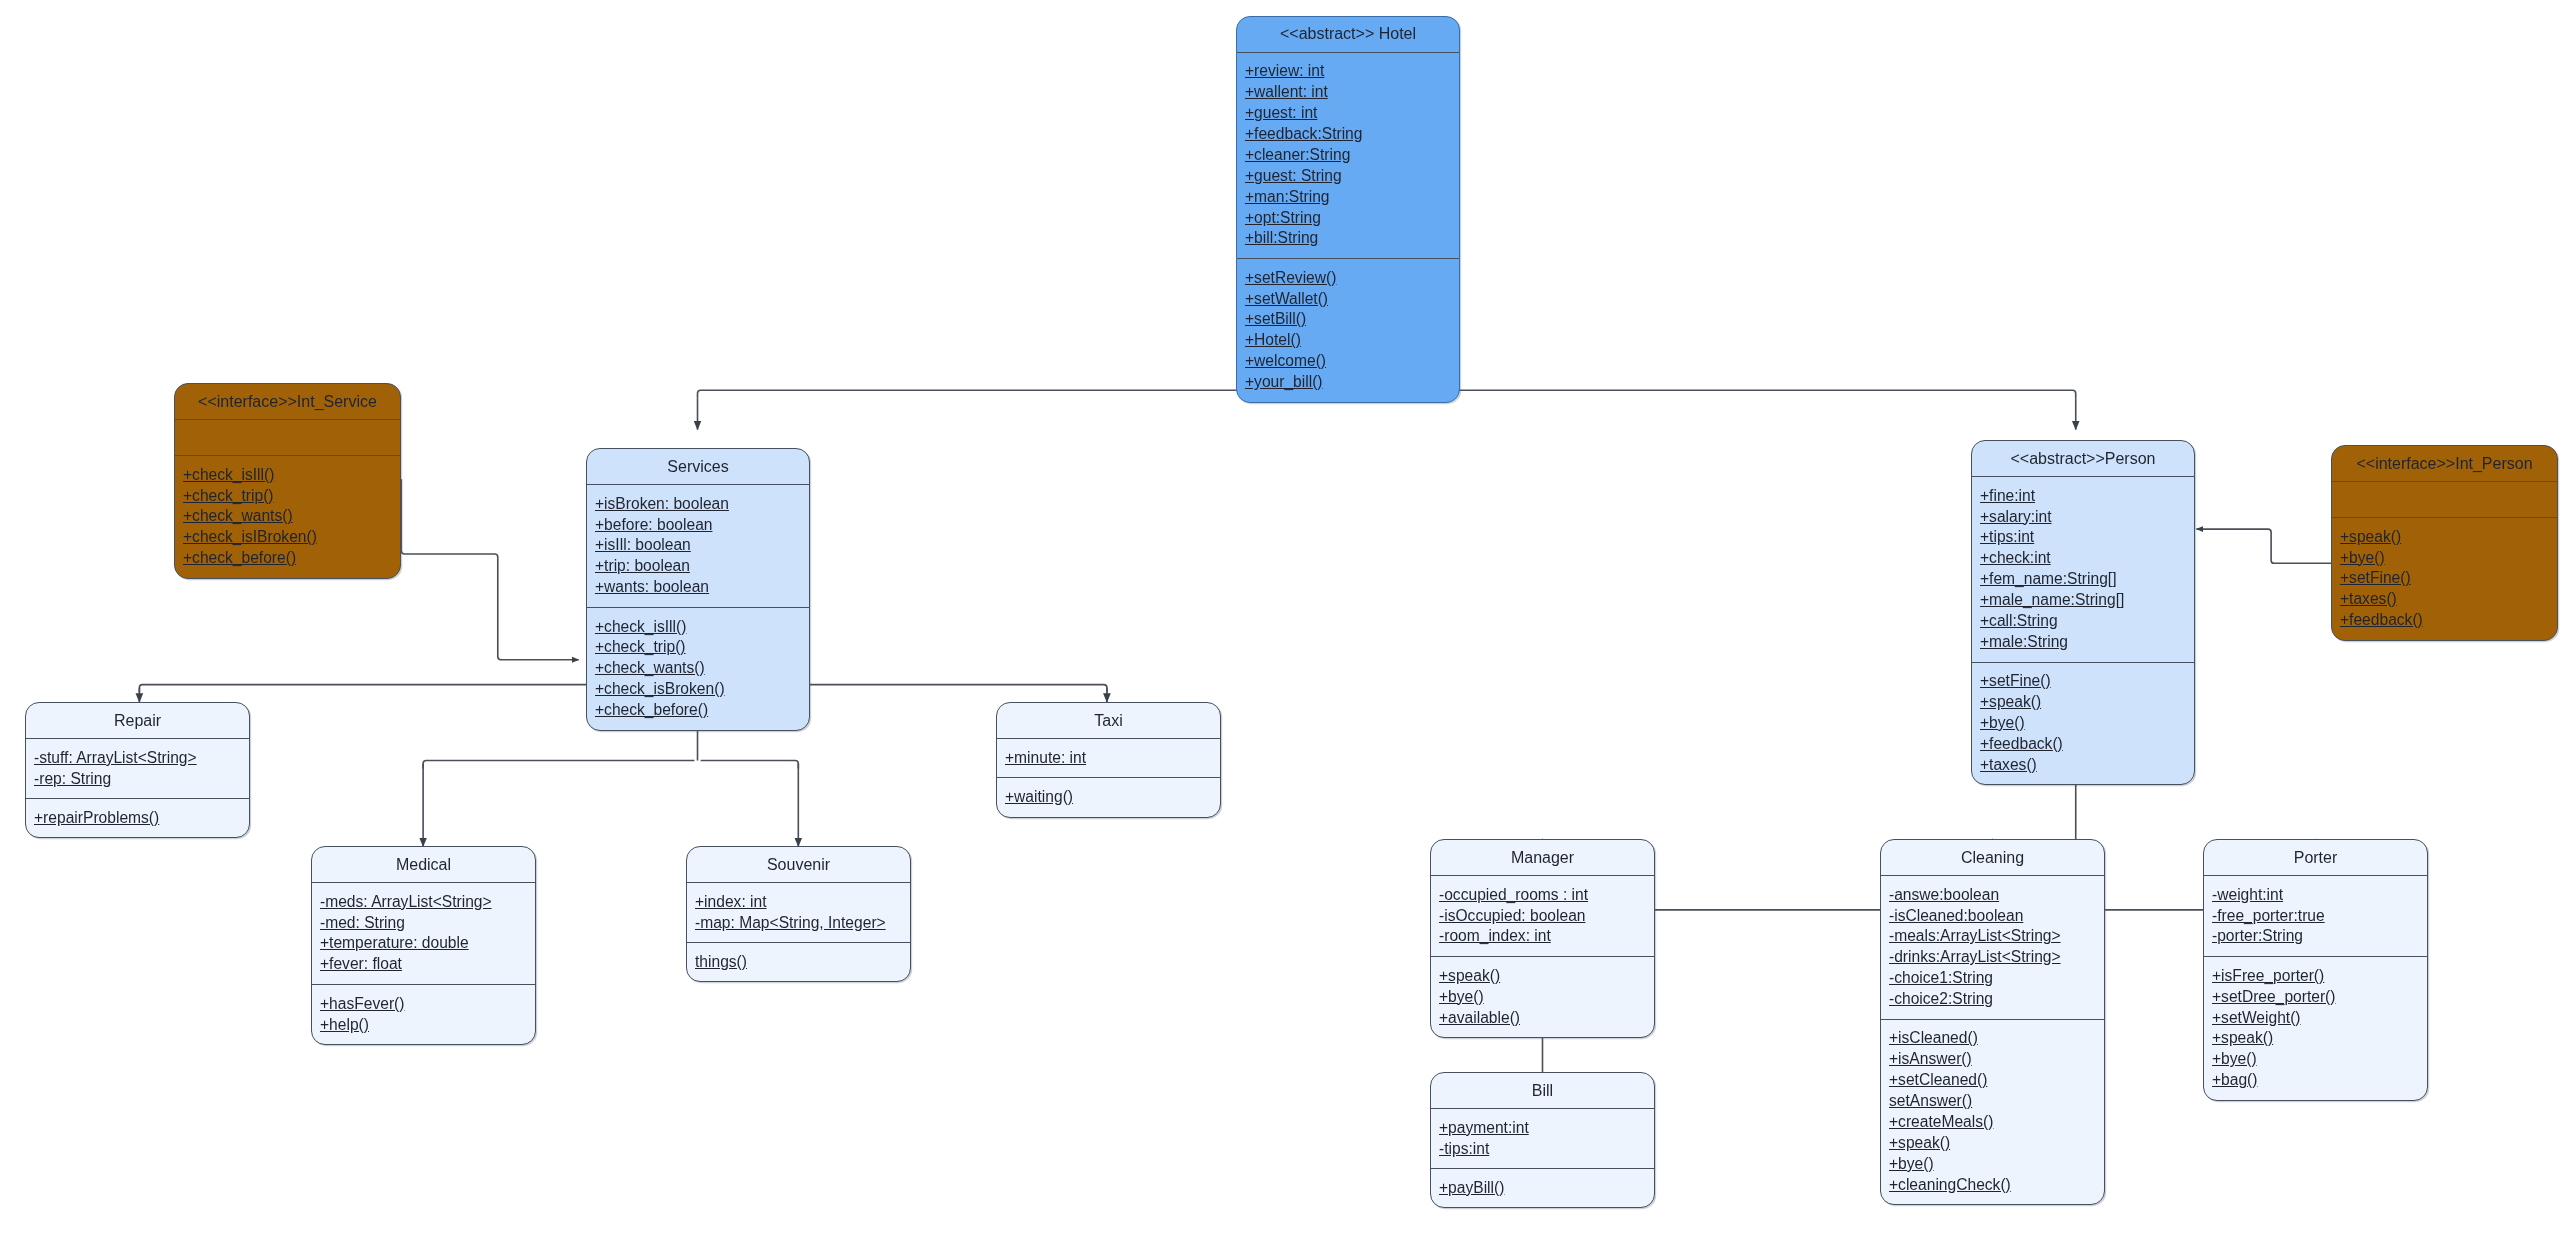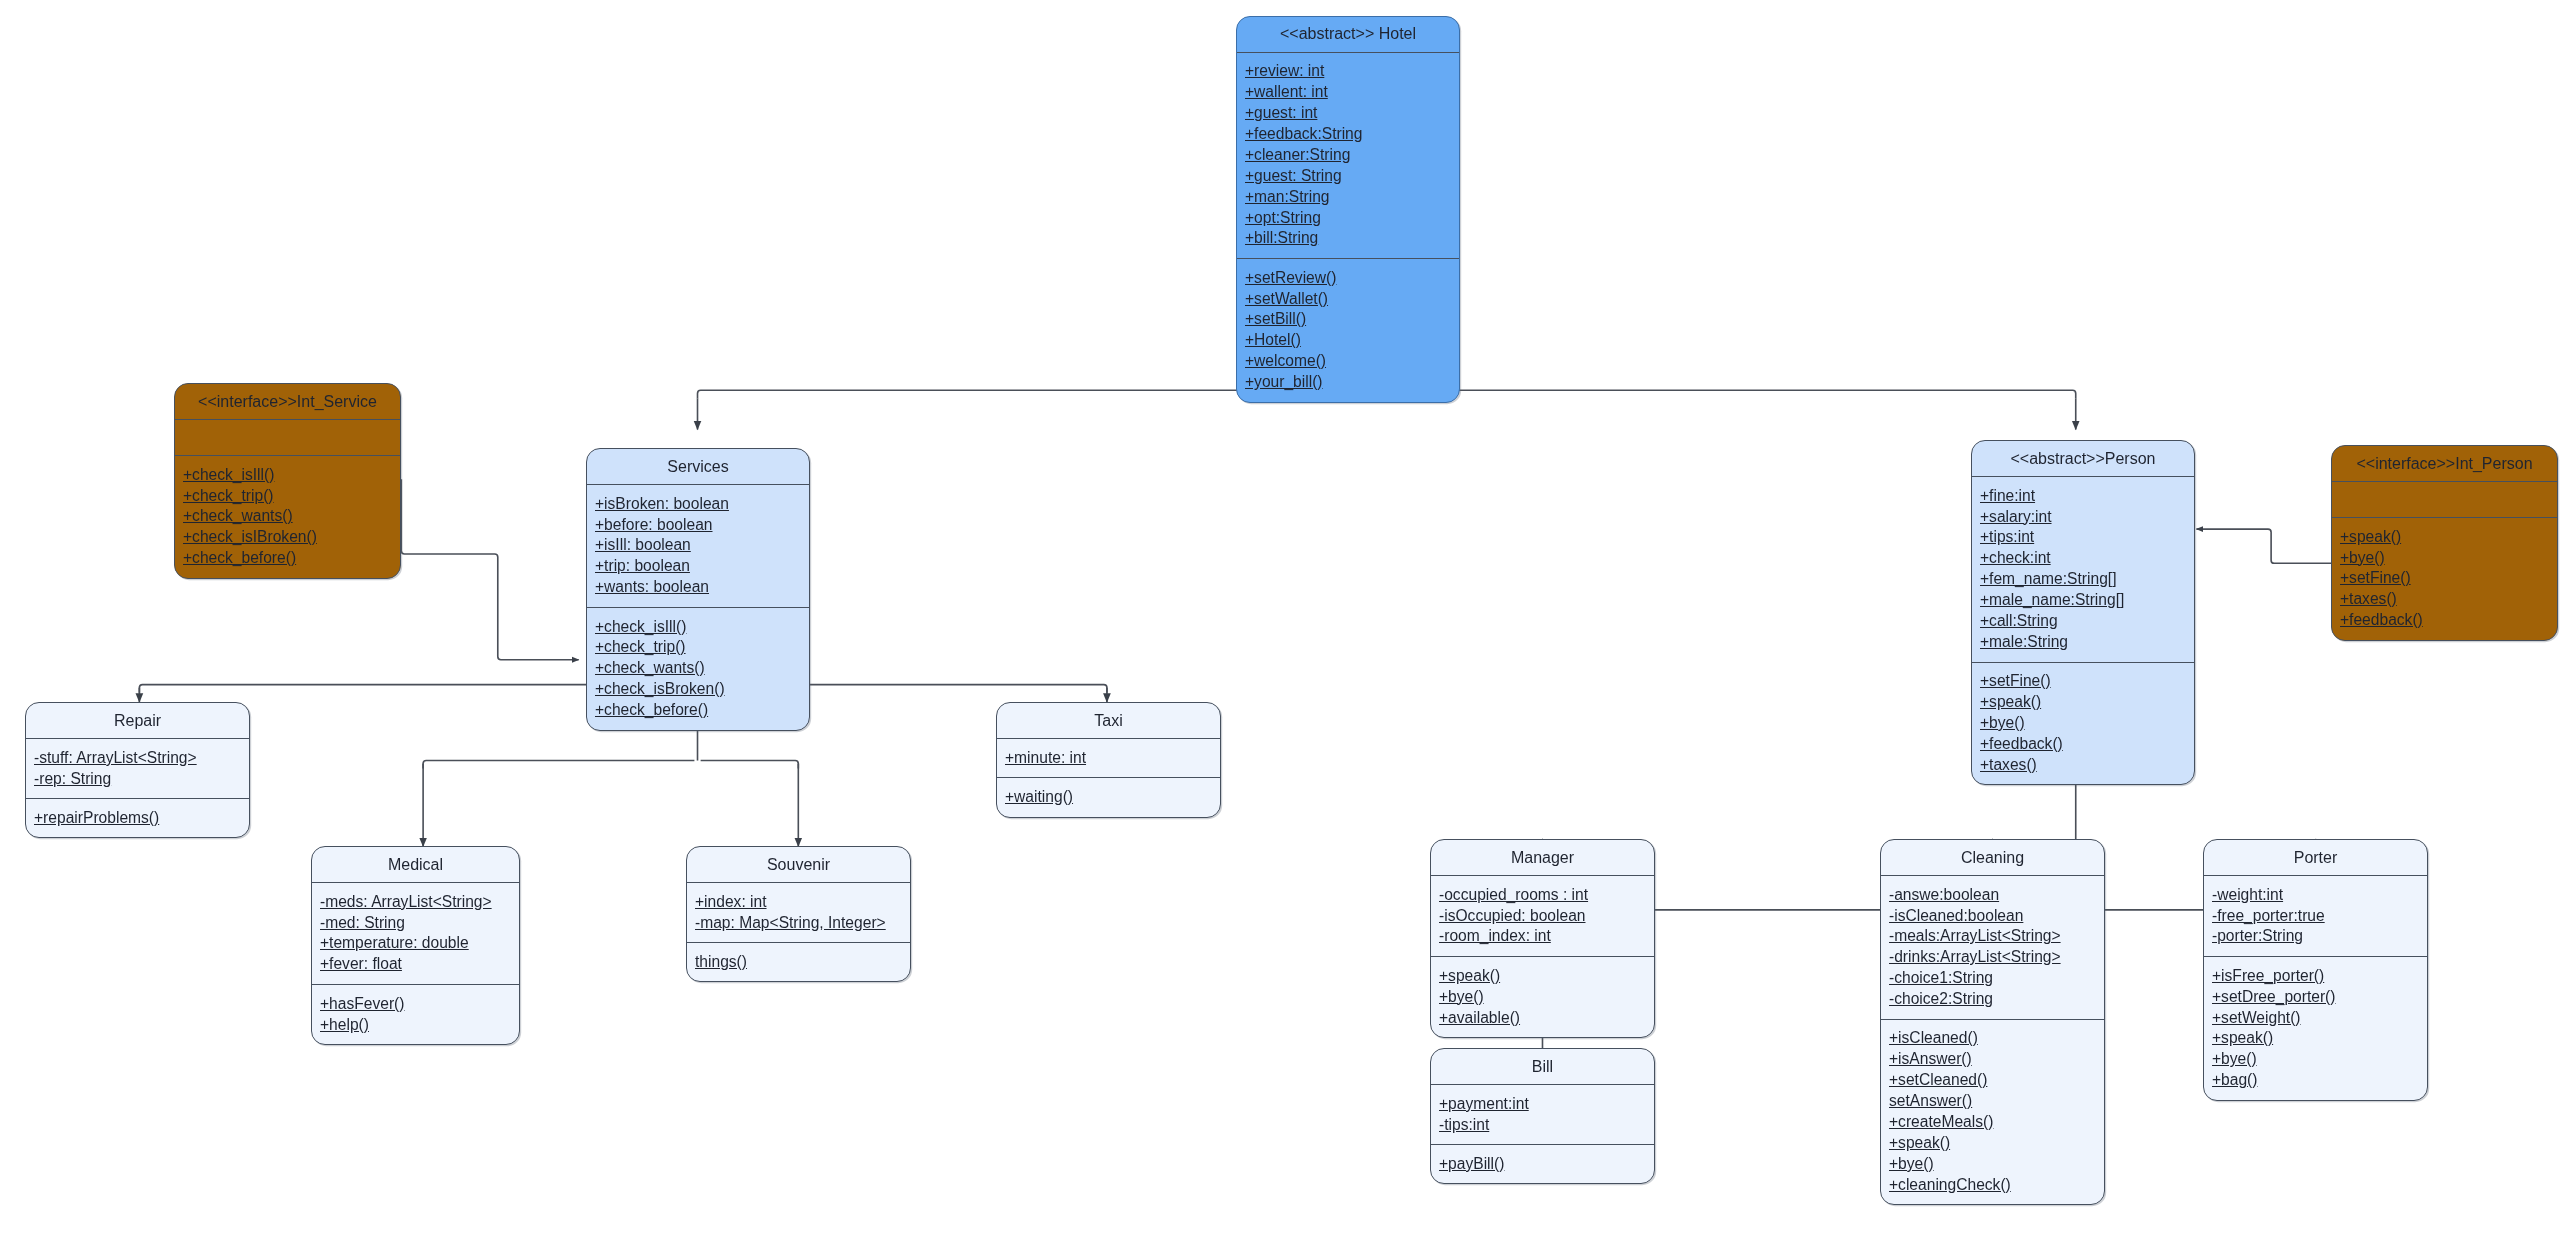--- a/index.html
+++ b/index.html
@@ -228,21 +228,21 @@
   <div class="uml-class" style="left:996px; top:702px; width:225px;">
     <div class="cls-name">Taxi</div>
     <div class="cls-section attrs">
       <div class="member">+minute: int</div>
     </div>
     <div class="cls-section methods">
       <div class="member">+waiting()</div>
     </div>
   </div>
 
-  <div class="uml-class" style="left:311px; top:846px; width:209px;">
+  <div class="uml-class" style="left:311px; top:846px; width:225px;">
     <div class="cls-name">Medical</div>
     <div class="cls-section attrs">
       <div class="member">-meds: ArrayList&lt;String&gt;</div>
       <div class="member">-med: String</div>
       <div class="member">+temperature: double</div>
       <div class="member">+fever: float</div>
     </div>
     <div class="cls-section methods">
       <div class="member">+hasFever()</div>
       <div class="member">+help()</div>
@@ -306,21 +306,21 @@
     <div class="cls-section methods">
       <div class="member">+isFree_porter()</div>
       <div class="member">+setDree_porter()</div>
       <div class="member">+setWeight()</div>
       <div class="member">+speak()</div>
       <div class="member">+bye()</div>
       <div class="member">+bag()</div>
     </div>
   </div>
 
-  <div class="uml-class" style="left:1430px; top:1048px; width:225px;">
+  <div class="uml-class" style="left:1430px; top:1072px; width:225px;">
     <div class="cls-name">Bill</div>
     <div class="cls-section attrs">
       <div class="member">+payment:int</div>
       <div class="member">-tips:int</div>
     </div>
     <div class="cls-section methods">
       <div class="member">+payBill()</div>
     </div>
   </div>
 

